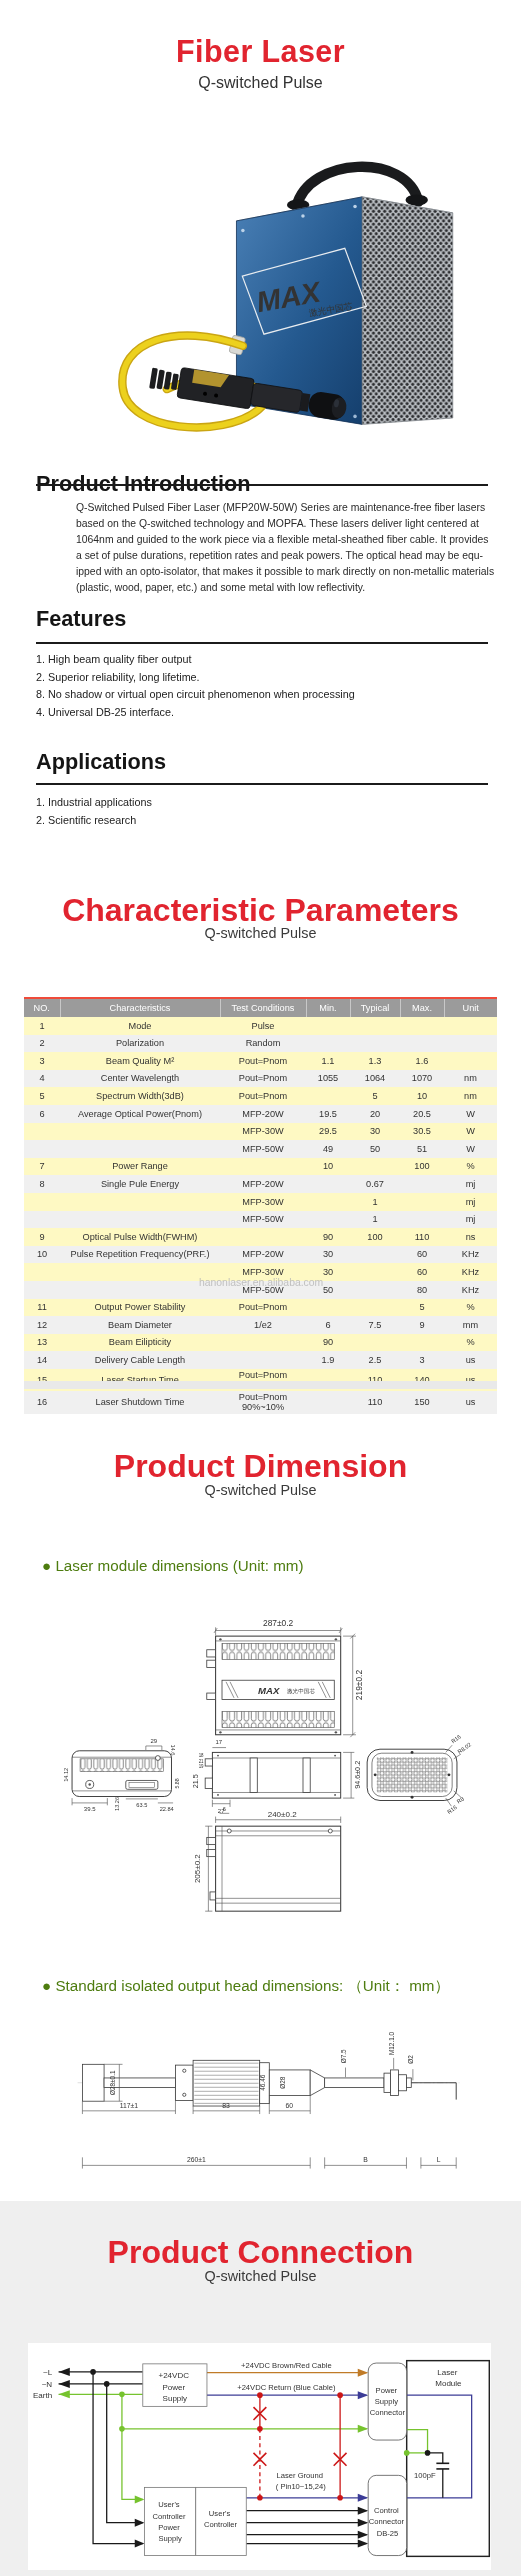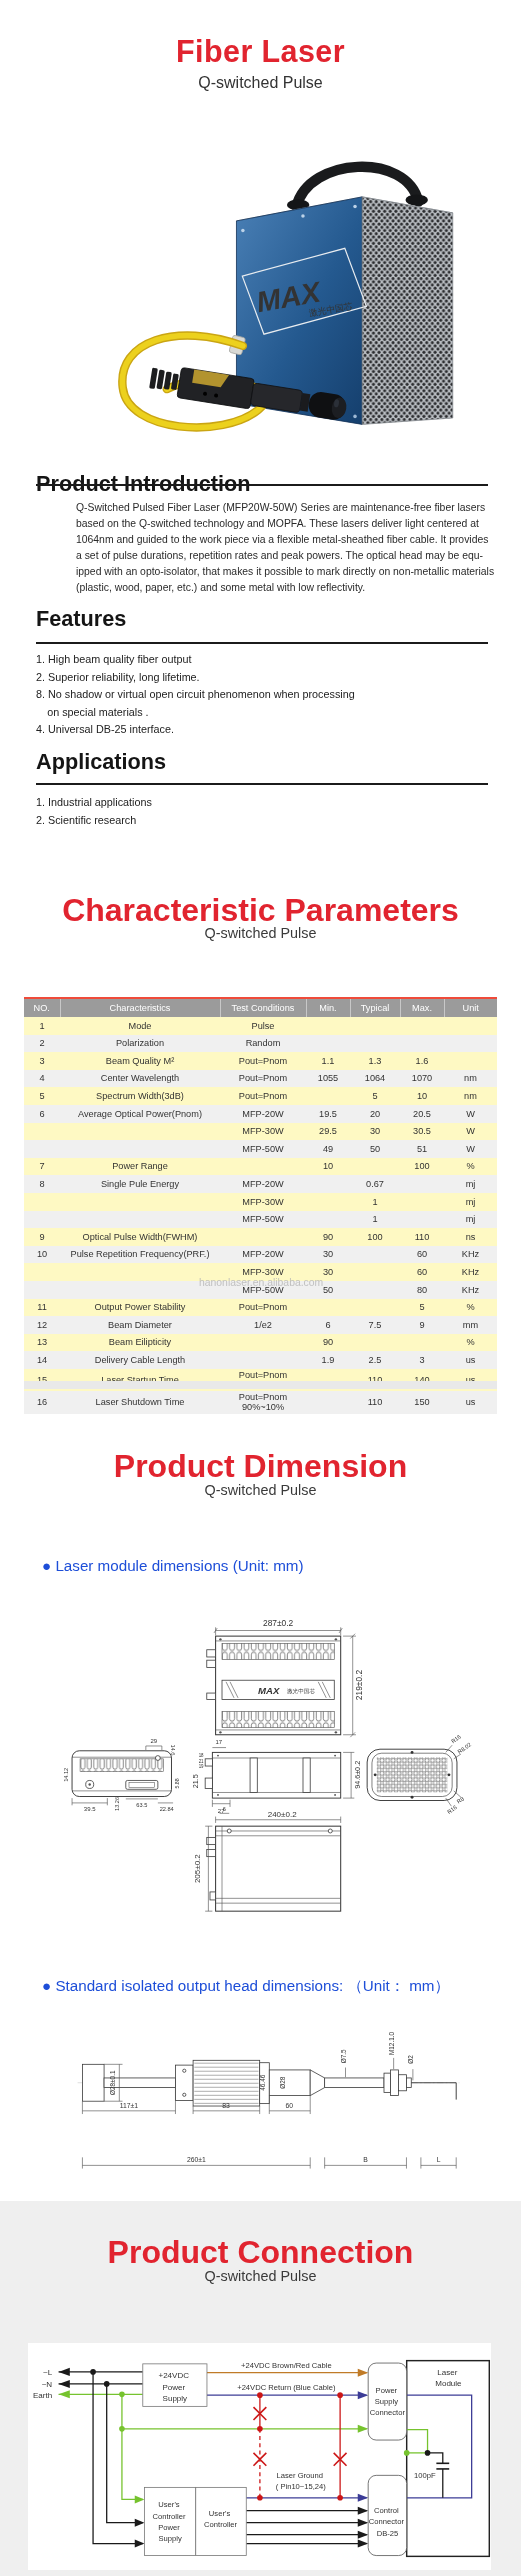--- a/index.html
+++ b/index.html
@@ -11,21 +11,21 @@
   .main-title{top:34px;font-size:30.5px;letter-spacing:0.4px;}
   .main-sub{top:74px;font-size:16px;color:#333;}
   .sec-title{font-size:32px;}
   .sec-sub{font-size:14.4px;color:#3a3a3a;}
   .h2{left:36px;font-size:21.7px;font-weight:bold;color:#151515;}
   .rule{left:36px;width:452px;height:2.4px;background:#1b1b1b;}
   .body-text{left:36px;width:465px;font-size:10.4px;line-height:16px;color:#2a2a2a;white-space:pre-line;}
   .t-list{left:36px;width:465px;font-size:10.8px;color:#222;}
   .t-line{height:17.6px;line-height:17.6px;}
   .t-line.ind{padding-left:11.2px;}
-  .bullet-label{left:42px;font-size:15.2px;color:#1d4ed8;}
+  .bullet-label{left:42px;font-size:15.2px;color:#4d7c0f;}
   
   .spec-table{border-collapse:collapse;width:473px;table-layout:fixed;
       border-top:2.4px solid #ef4b3a;font-size:9.2px;color:#333;background:#fef9c3;}
   .spec-table thead th{background:#9b9b9b;color:#fff;font-weight:normal;height:16px;
       font-size:9.2px;border-right:0.8px solid rgba(255,255,255,.45);}
   .spec-table thead th:last-child{border-right:none;}
   .spec-table tbody td{text-align:center;height:16px;padding:0.8px 0;line-height:10.4px;
       white-space:pre-line;vertical-align:middle;}
   .spec-table tbody tr:nth-child(even){background:#f0f0f0;}
   .table-foot{left:24px;width:473px;height:8px;background:#e9e9e9;}
@@ -120,21 +120,20 @@
 a set of pulse durations, repetition  rates and peak powers.  The  optical head may be equ-
 ipped with an opto-isolator, that makes it possible to mark directly on non-metallic materials
 (plastic, wood, paper, etc.) and some metal with low reflectivity.</div>
 
   <div class="abs h2" style="top:606px;">Features</div>
   <div class="abs rule" style="top:642px;"></div>
   <div class="abs t-list" style="top:651px;">
       <div class="t-line">1. High beam quality fiber output</div>
       <div class="t-line">2. Superior reliability, long lifetime.</div>
       <div class="t-line">8. No shadow or virtual open circuit phenomenon when processing</div>
-      <div class="t-line ind">on special materials .</div>
       <div class="t-line">4. Universal DB-25 interface.</div>
     </div>
 
   <div class="abs h2" style="top:749px;">Applications</div>
   <div class="abs rule" style="top:783px;"></div>
   <div class="abs t-list" style="top:794px;">
       <div class="t-line">1. Industrial applications</div>
       <div class="t-line">2. Scientific research</div>
     </div>
 

